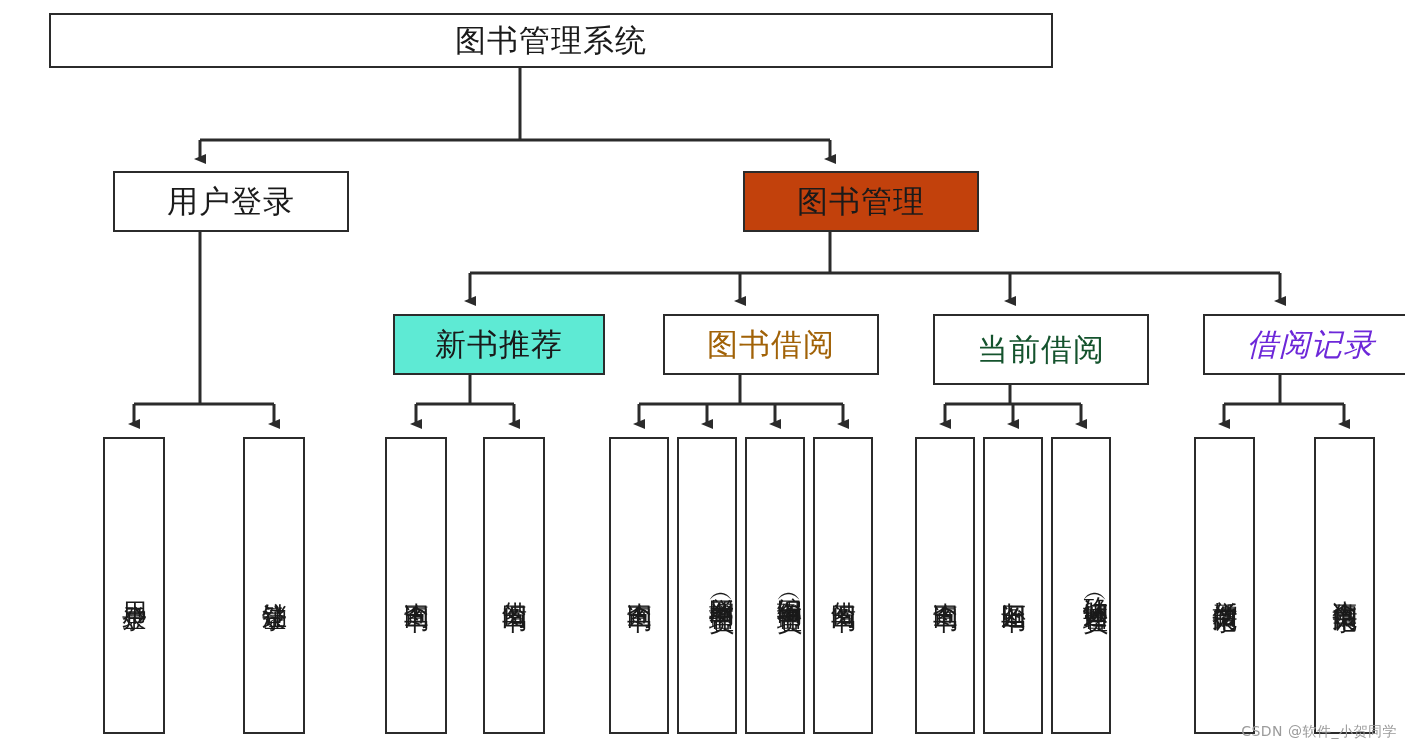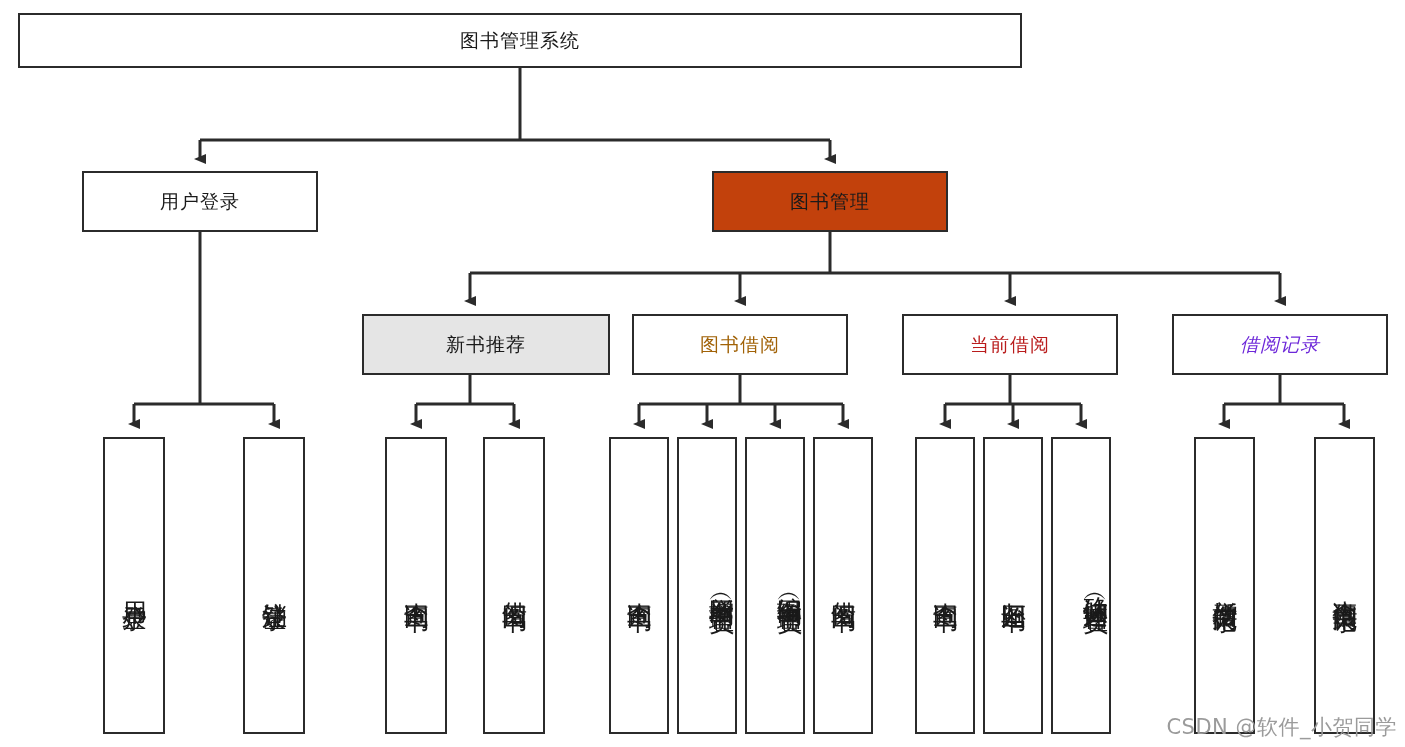--- a/index.html
+++ b/index.html
@@ -21,23 +21,24 @@
     position: absolute;
     box-sizing: border-box;
     border: 2px solid #2b2b2b;
     background: #ffffff;
     display: flex;
     align-items: center;
     justify-content: center;
     color: #1a1a1a;
   }
   .node-h {
-    font-size: 19px;
+    font-size: 31px;
     letter-spacing: 1px;
     white-space: nowrap;
+    margin-left: 31px;
   }
   .node-v {
     writing-mode: vertical-rl;
     text-orientation: upright;
     font-size: 25px;
     line-height: 1.12;
     letter-spacing: 2px;
     text-align: center;
     padding-top: 4px;
     padding-bottom: 4px;
@@ -53,21 +54,21 @@
     left: 0;
     top: 0;
     width: 1405px;
     height: 747px;
     pointer-events: none;
   }
   .watermark {
     position: absolute;
     right: 8px;
     bottom: 6px;
-    font-size: 21px;
+    font-size: 14px;
     color: #9b9b9b;
     white-space: nowrap;
     letter-spacing: 0.5px;
     text-align: center;
   }
 </style>
 </head>
 <body>
 
 <div id="canvas">
@@ -126,27 +127,27 @@
     <span>图书管理系统</span>
   </div>
 
   <div class="node node-h" style="left: 82px; top: 171px; width: 236px; height: 61px; border-color: rgb(43, 43, 43); background: rgb(255, 255, 255); color: rgb(26, 26, 26);">
     <span>用户登录</span>
   </div>
   <div class="node node-h" style="left: 712px; top: 171px; width: 236px; height: 61px; border-color: rgb(43, 43, 43); background: #c2410c; color: rgb(26, 26, 26);">
     <span>图书管理</span>
   </div>
 
-  <div class="node node-h" style="left: 362px; top: 314px; width: 248px; height: 61px; border-color: rgb(43, 43, 43); background: #e5e5e5; color: rgb(26, 26, 26);">
+  <div class="node node-h" style="left: 362px; top: 314px; width: 212px; height: 61px; border-color: rgb(43, 43, 43); background: #5eead4; color: rgb(26, 26, 26);">
     <span>新书推荐</span>
   </div>
   <div class="node node-h" style="left: 632px; top: 314px; width: 216px; height: 61px; border-color: rgb(43, 43, 43); background: rgb(255, 255, 255); color: #a16207;">
     <span>图书借阅</span>
   </div>
-  <div class="node node-h" style="left: 902px; top: 314px; width: 216px; height: 61px; border-color: rgb(43, 43, 43); background: rgb(255, 255, 255); color: #b91c1c;">
+  <div class="node node-h" style="left: 902px; top: 314px; width: 216px; height: 71px; border-color: rgb(43, 43, 43); background: rgb(255, 255, 255); color: #14532d;">
     <span>当前借阅</span>
   </div>
   <div class="node node-h" style="left: 1172px; top: 314px; width: 216px; height: 61px; border-color: rgb(43, 43, 43); background: rgb(255, 255, 255); color: #6d28d9; font-style: italic;">
     <span>借阅记录</span>
   </div>
 
   <div class="node node-v mid" style="left: 103px; top: 437px; width: 62px; height: 297px; border-color: rgb(43, 43, 43); background: rgb(255, 255, 255); color: rgb(26, 26, 26);">
     <span>用户登录</span>
   </div>
   <div class="node node-v mid" style="left: 243px; top: 437px; width: 62px; height: 297px; border-color: rgb(43, 43, 43); background: rgb(255, 255, 255); color: rgb(26, 26, 26);">

